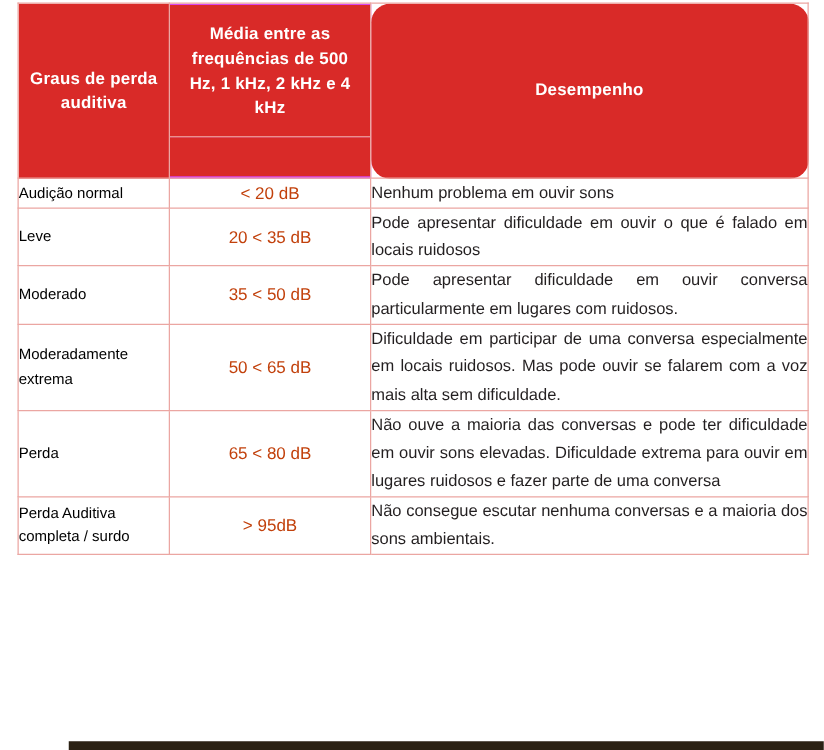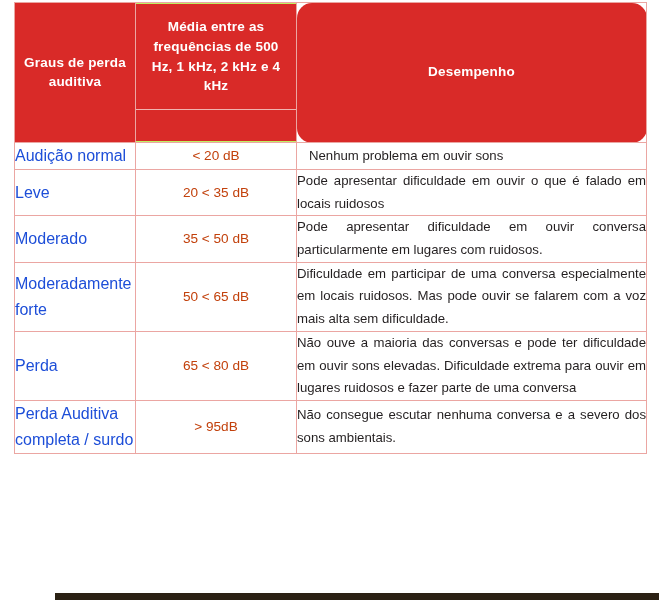--- a/index.html
+++ b/index.html
@@ -63,21 +63,21 @@
     line-height: 1.38;
     letter-spacing: 0.2px;
     text-align: center;
     border-color: #f0b4b0;
   }
   th.hdr-1 { height: 139px; padding: 0 8px; margin-left: 23px; }
   th.hdr-3 { padding: 0 10px; }
 
   
   td.hdr-mid-wrap {
-    background: #bef264;
+    background: #d946ef;
     border: none;
     padding: 0;
   }
   .mid-inner {
     display: block;
   }
   .mid-top {
     box-sizing: border-box;
     height: 106px;
     background: #d92a28;
@@ -93,22 +93,22 @@
     padding: 0 6px;
     border-bottom: 1.5px solid #f0b4b0;
   }
   .mid-bot {
     height: 31px;
     background: #d92a28;
   }
 
   
   td.grade {
-    color: #1d4ed8;
-    font-size: 16px;
+    color: #000000;
+    font-size: 12px;
     line-height: 1.62;
     padding: 8px 4px 8px 13px;
     text-align: left;
   }
   td.level {
     color: #c2410c;
     font-size: 13.6px;
     line-height: 1.55;
     padding: 8px 6px;
     text-align: center;
@@ -117,21 +117,21 @@
   td.perf {
     color: #231f20;
     font-size: 13.2px;
     line-height: 1.72;
     padding: 9px 13px 9px 12px;
     text-align: justify;
     text-justify: inter-word;
     border-left-width: 3px;
     border-left-color: #ef9e99;
   }
-  td.perf.single { text-align: left; padding-left: 12px; }
+  td.perf.single { text-align: left; }
 
   
   th.hdr-3 { border-left-width: 3px; border-left-color: #f0b4b0; border-radius: 15px; }
 </style>
 </head>
 <body>
 
 <div id="page">
 
   <table class="hearing-table">
@@ -166,32 +166,32 @@
         <td class="grade">Leve</td>
         <td class="level">20 &lt; 35 dB</td>
         <td class="perf">Pode apresentar dificuldade em ouvir o que é falado em locais ruidosos</td>
       </tr>
       <tr>
         <td class="grade">Moderado</td>
         <td class="level">35 &lt; 50 dB</td>
         <td class="perf">Pode apresentar dificuldade em ouvir conversa particularmente em lugares com ruidosos.</td>
       </tr>
       <tr>
-        <td class="grade">Moderadamente forte</td>
+        <td class="grade">Moderadamente extrema</td>
         <td class="level">50 &lt; 65 dB</td>
         <td class="perf">Dificuldade em participar de uma conversa especialmente em locais ruidosos. Mas pode ouvir se falarem com a voz mais alta sem dificuldade.</td>
       </tr>
       <tr>
         <td class="grade">Perda</td>
         <td class="level">65 &lt; 80 dB</td>
         <td class="perf">Não ouve a maioria das conversas e pode ter dificuldade em ouvir sons elevadas. Dificuldade extrema para ouvir em lugares ruidosos e fazer parte de uma conversa</td>
       </tr>
       <tr>
         <td class="grade">Perda Auditiva completa / surdo</td>
         <td class="level">&gt; 95dB</td>
-        <td class="perf">Não consegue escutar nenhuma conversa e a severo dos sons ambientais.</td>
+        <td class="perf">Não consegue escutar nenhuma conversas e a maioria dos sons ambientais.</td>
       </tr>
     </tbody>
   </table>
 
   <div id="bottom-band"></div>
 
 </div>
 
 </body></html>

